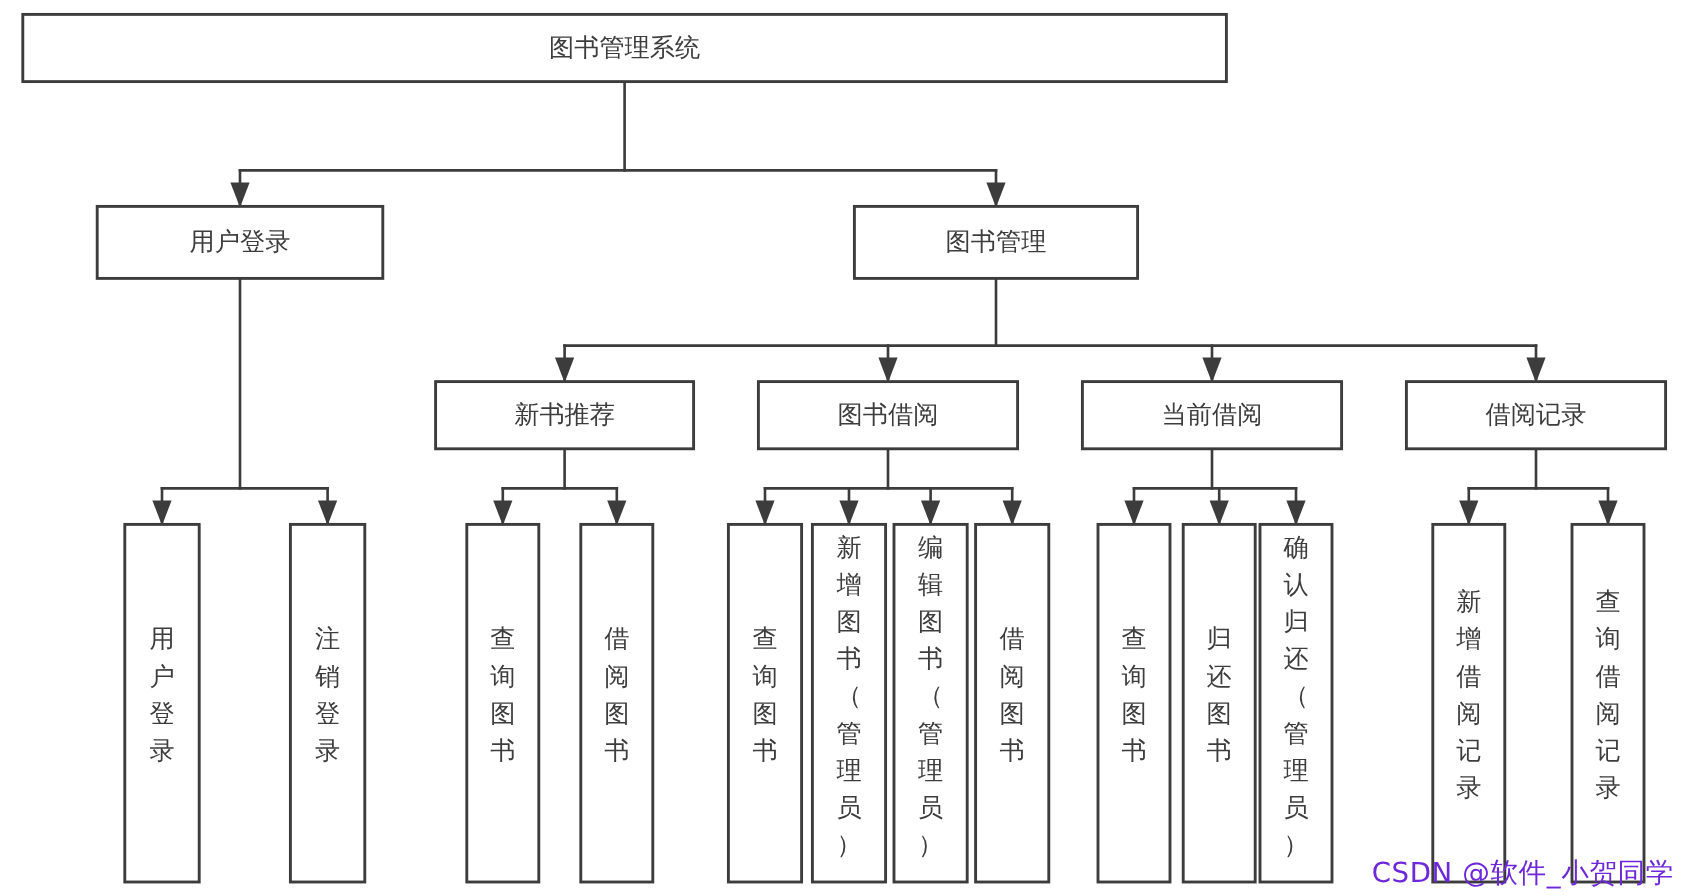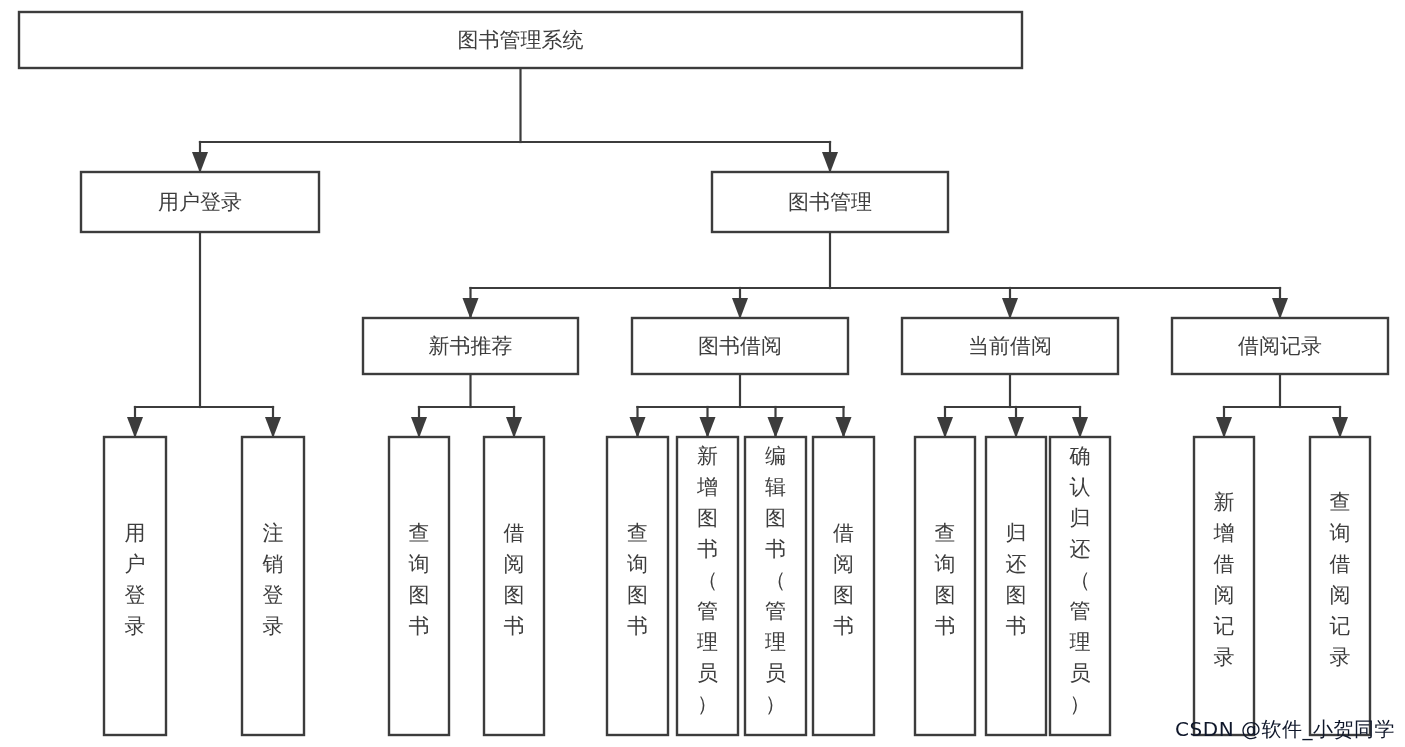--- a/index.html
+++ b/index.html
@@ -55,22 +55,22 @@
     fill: #3d3d3d;
     font-family: "DejaVu Sans", "Liberation Sans", sans-serif;
     font-size: 21px;
     text-anchor: middle;
   }
   .watermark {
     position: absolute;
     right: 10px;
     bottom: 4px;
     font-family: "DejaVu Sans", "Liberation Sans", sans-serif;
-    font-size: 20px;
-    color: #0f172a;
+    font-size: 23px;
+    color: #6d28d9;
     letter-spacing: 0.5px;
     white-space: nowrap;
     user-select: none;
   }
 </style>
 </head>
 <body>
 
 <div id="diagram-root">
   <svg id="flow" viewBox="0 0 1405 747" xmlns="http://www.w3.org/2000/svg">

